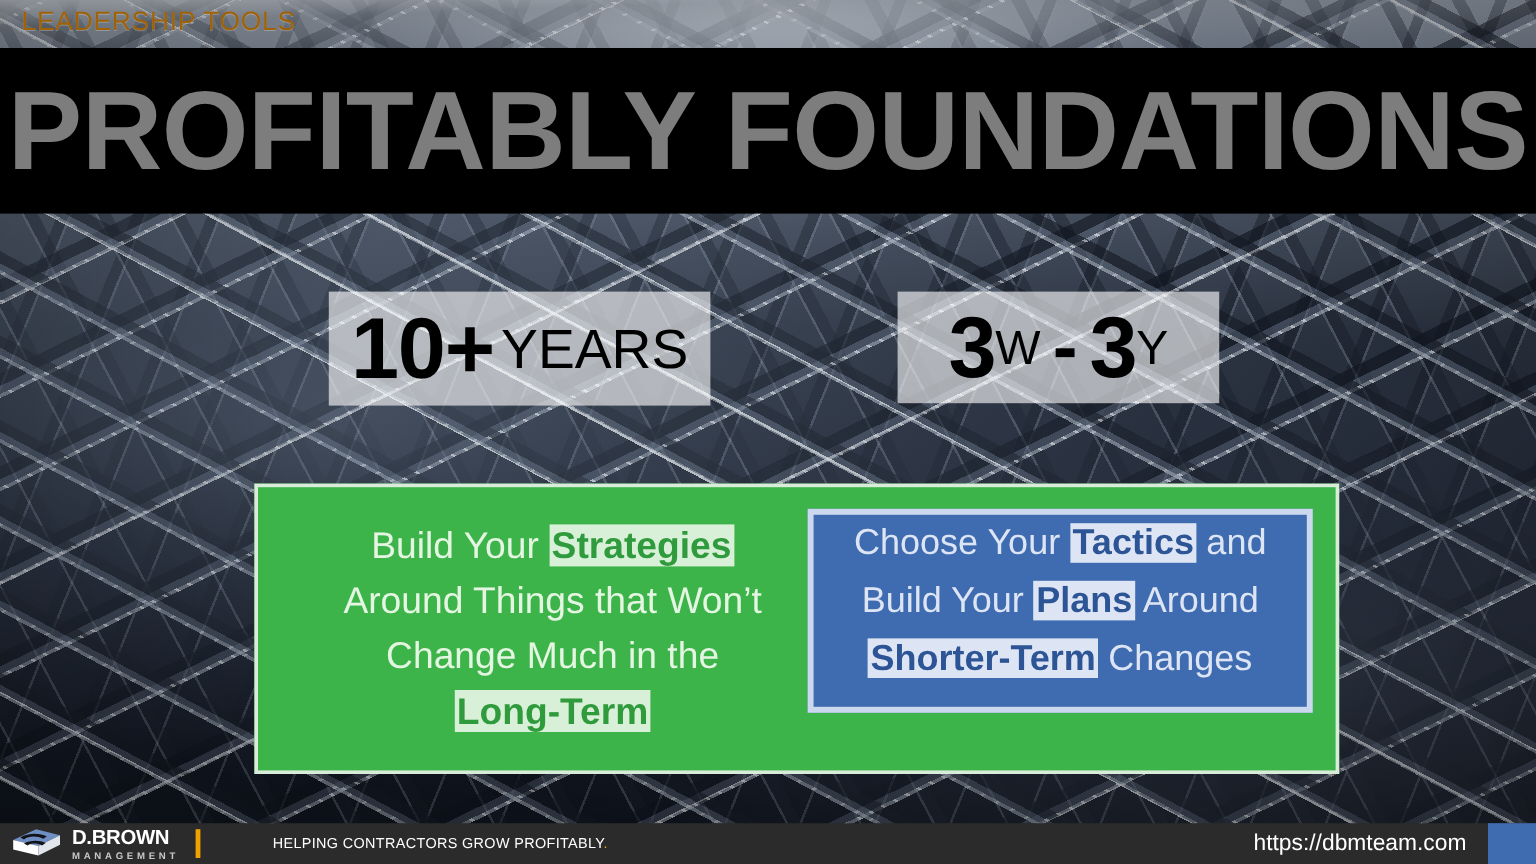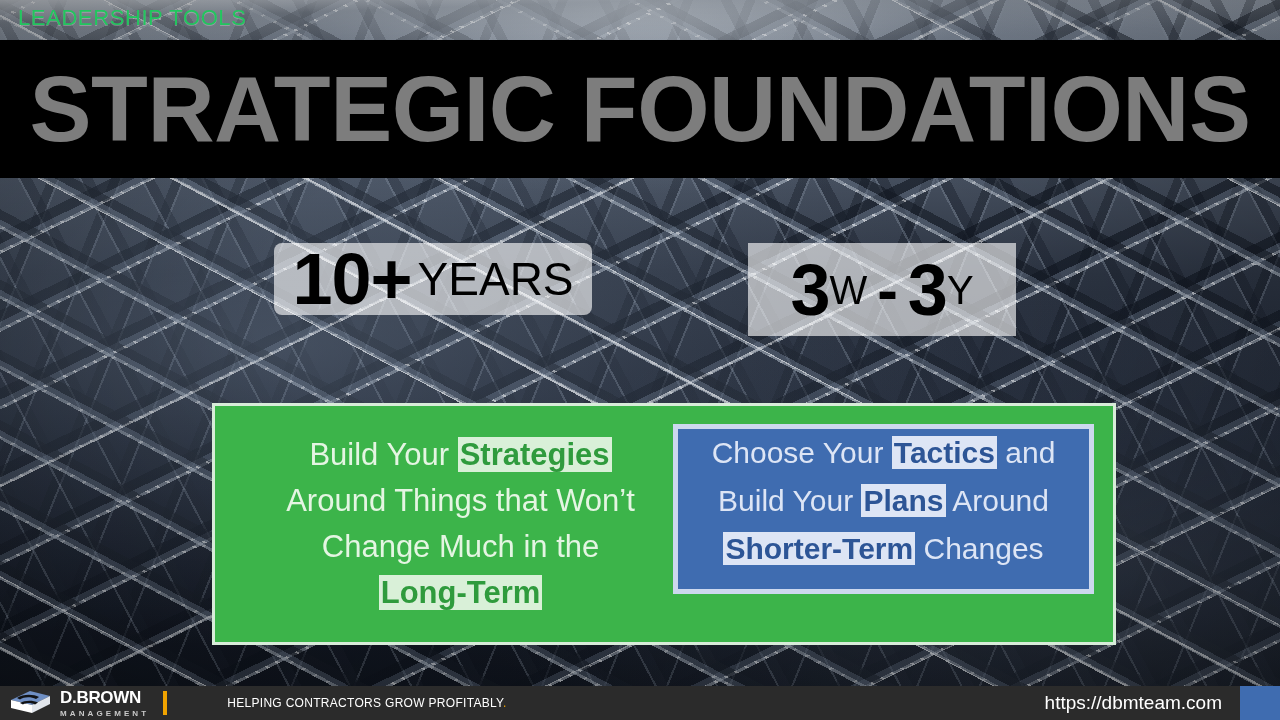--- a/index.html
+++ b/index.html
@@ -51,21 +51,21 @@
   }
   .bg-vig {
     position:absolute; inset:0;
     background:radial-gradient(ellipse 85% 75% at 50% 42%, rgba(0,0,0,0) 35%, rgba(0,0,0,0.40) 100%);
   }
 
   
   .eyebrow {
     position:absolute; left:18px; top:5px;
     font-size:22px; letter-spacing:.6px;
-    color:#22c55e; font-weight:400;
+    color:#a16207; font-weight:400;
     text-shadow:0 1px 0 rgba(255,255,255,.25);
   }
 
   
   .title-band {
     position:absolute; left:0; top:40px; width:1280px; height:138px;
     background:#000;
   }
   .title {
     position:absolute; left:0; right:0; top:50%;
@@ -78,21 +78,21 @@
   }
 
   
   .chip {
     position:absolute;
     background:rgba(255,255,255,0.62);
     display:flex; align-items:center; justify-content:center;
     color:#000;
     white-space:nowrap;
   }
-  #chip-years { left:274px; top:243px; width:318px; height:72px;border-radius:8px; }
+  #chip-years { left:274px; top:243px; width:318px; height:95px; }
   #chip-horizon { left:748px; top:243px; width:268px; height:93px; }
   .stat-big  { font-size:72px; font-weight:bold; line-height:1; letter-spacing:-1px; }
   .stat-unit { font-size:46px; font-weight:400; line-height:1; margin-left:6px; }
   .stat-sub  { font-size:40px; font-weight:400; line-height:1; }
   .stat-dash { font-size:62px; font-weight:bold; line-height:1; margin:0 10px; }
 
   
   .green-panel {
     position:absolute; left:212px; top:403px; width:904px; height:242px;
     background:#3cb44a; border:3px solid #d8ecd9;
@@ -163,21 +163,21 @@
 
 <div class="slide">
 
   <div class="bg"></div>
   <div class="bg-speck"></div>
   <div class="bg-vig"></div>
 
   <div class="eyebrow">LEADERSHIP TOOLS</div>
 
   <div class="title-band">
-    <div class="title">STRATEGIC FOUNDATIONS</div>
+    <div class="title">PROFITABLY FOUNDATIONS</div>
   </div>
 
   <div class="chip" id="chip-years">
     <span class="stat-big">10+</span>
     <span class="stat-unit">YEARS</span>
   </div>
 
   <div class="chip" id="chip-horizon">
     <span class="stat-big">3</span>
     <span class="stat-sub">W</span>

